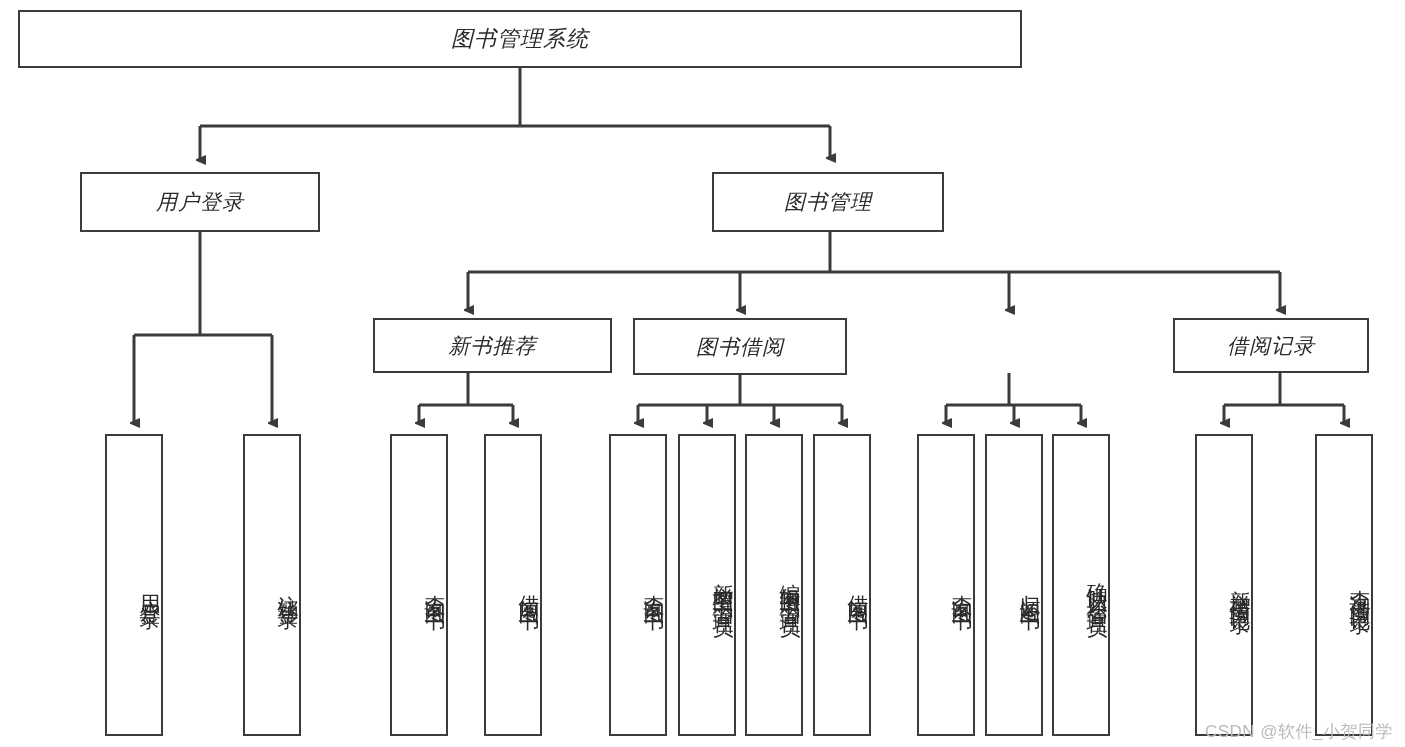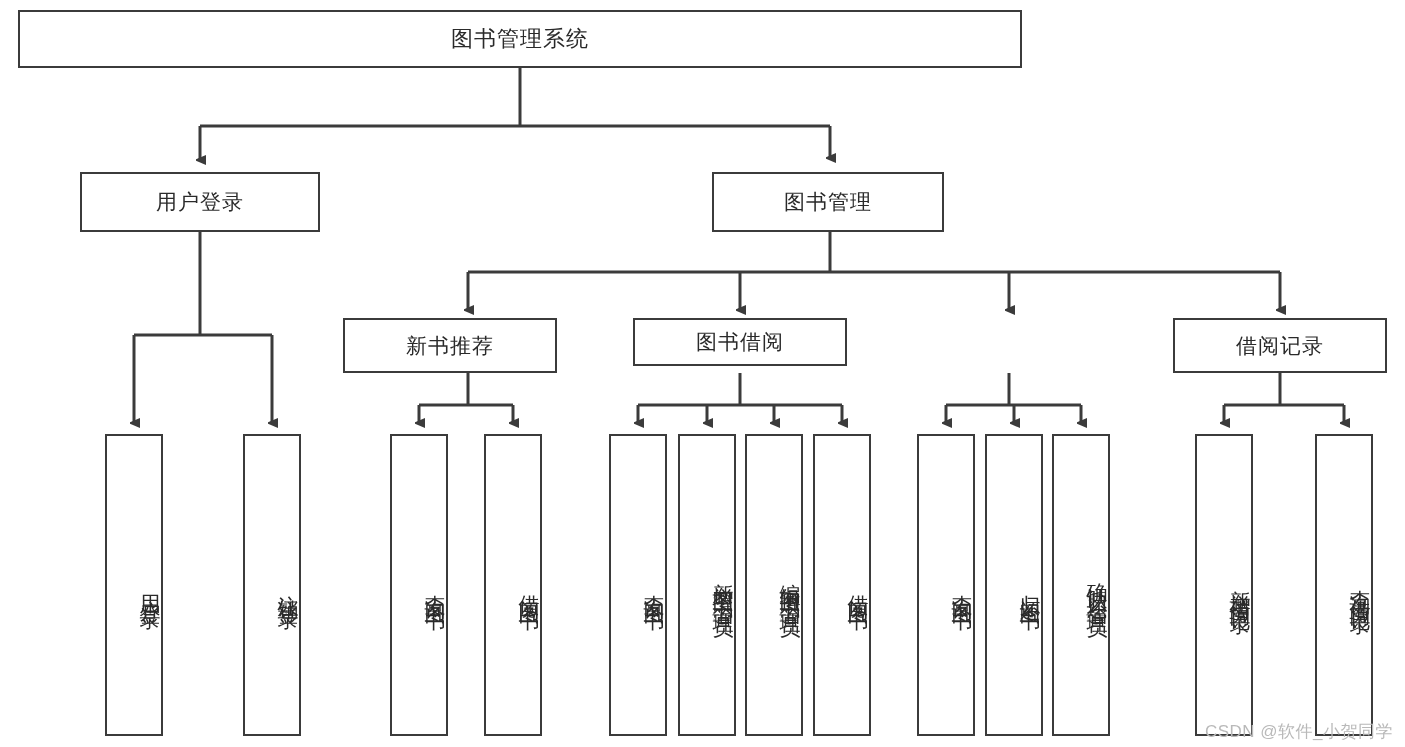--- a/index.html
+++ b/index.html
@@ -32,20 +32,21 @@
     background: #ffffff;
     display: flex;
     align-items: center;
     justify-content: center;
     color: #2a2a2a;
   }
   .node.horizontal {
     font-size: 21px;
     letter-spacing: 1px;
     line-height: 1.2;
+    font-style: italic;
   }
   .node.vertical {
     writing-mode: vertical-rl;
     text-orientation: upright;
     font-size: 21px;
     letter-spacing: 5px;
     line-height: 1.05;
     padding-top: 6px;
     align-items: flex-start;
     justify-content: center;
@@ -122,27 +123,27 @@
     <span>图书管理系统</span>
   </div>
 
   <div class="node horizontal" style="left:80px; top:172px; width:240px; height:60px;">
     <span>用户登录</span>
   </div>
   <div class="node horizontal" style="left:712px; top:172px; width:232px; height:60px;">
     <span>图书管理</span>
   </div>
 
-  <div class="node horizontal" style="left:343px; top:318px; width:214px; height:55px;">
+  <div class="node horizontal" style="left:373px; top:318px; width:239px; height:55px;">
     <span>新书推荐</span>
   </div>
-  <div class="node horizontal" style="left:633px; top:318px; width:214px; height:48px;">
+  <div class="node horizontal" style="left:633px; top:318px; width:214px; height:57px;">
     <span>图书借阅</span>
   </div>
-  <div class="node horizontal" style="left:1173px; top:318px; width:214px; height:55px;">
+  <div class="node horizontal" style="left:1173px; top:318px; width:196px; height:55px;">
     <span>借阅记录</span>
   </div>
 
   <div class="node vertical" style="left:105px; top:434px; width:58px; height:302px;">
     <span>用户登录</span>
   </div>
   <div class="node vertical" style="left:243px; top:434px; width:58px; height:302px;">
     <span>注销登录</span>
   </div>
 

